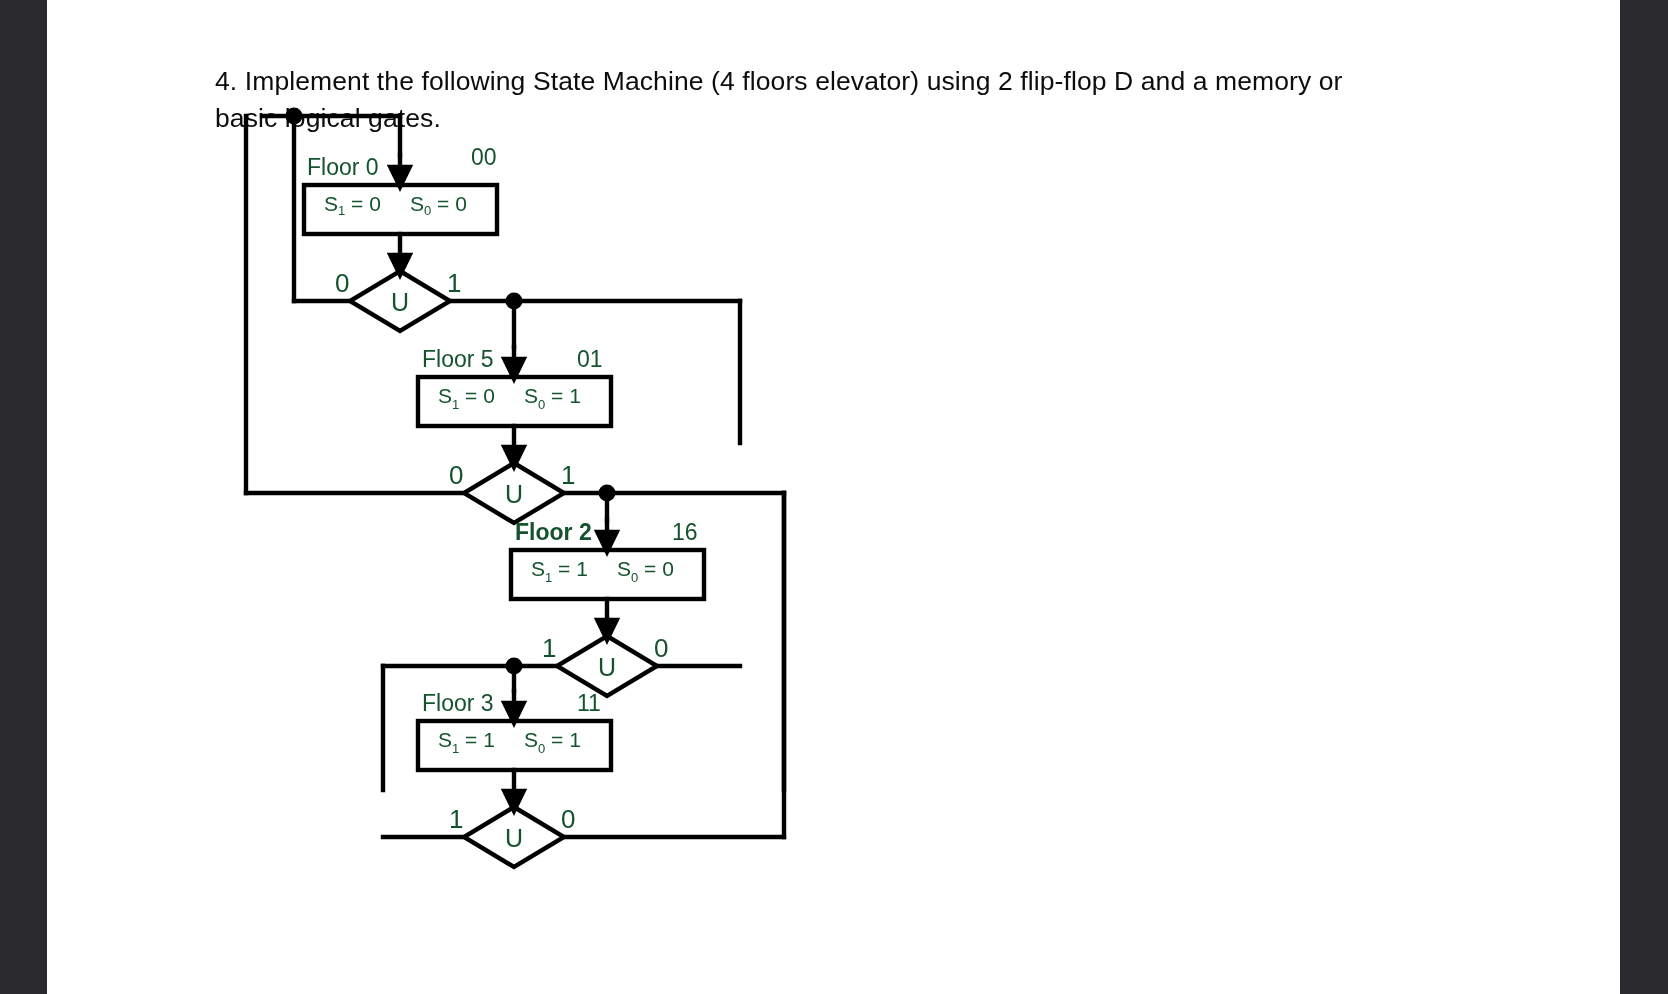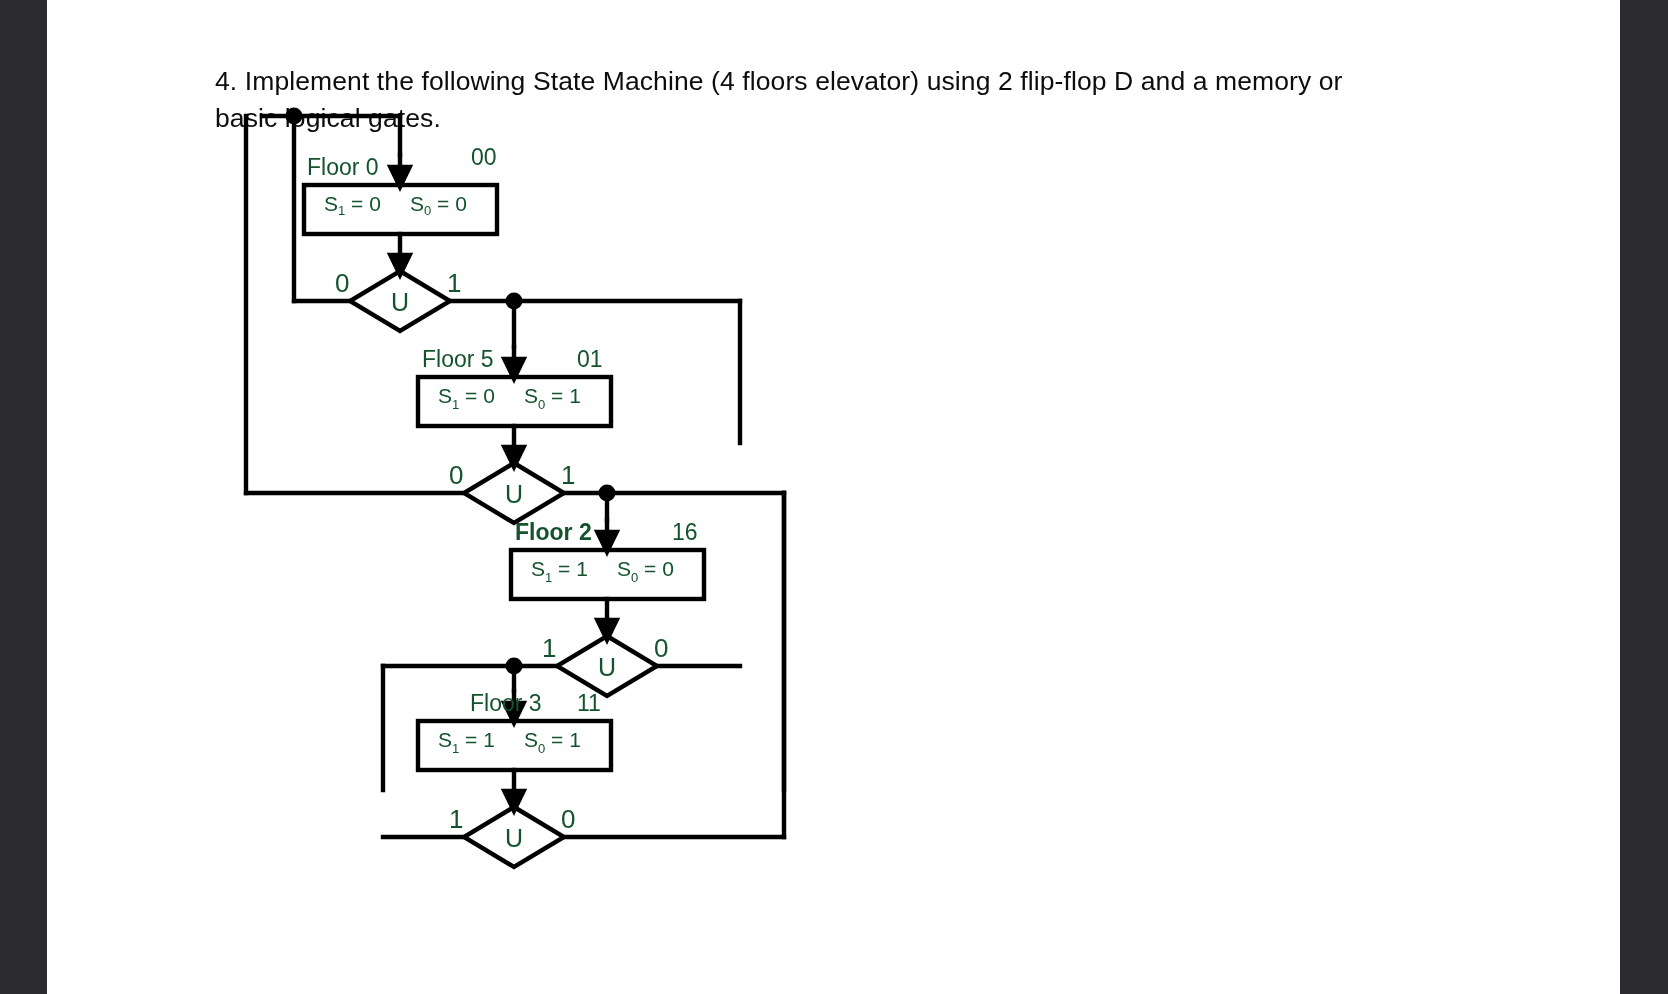--- a/index.html
+++ b/index.html
@@ -215,21 +215,21 @@
         <span>= 1</span>
       </div>
       <div class="dg-text state-expr deep" style="left:570px; top:557px;">
         <span>S</span><sub>0</sub>
         <span>= 0</span>
       </div>
       <div class="dg-text branch-label" style="left:495px; top:633px;">1</div>
       <div class="dg-text branch-label" style="left:607px; top:633px;">0</div>
       <div class="dg-text u-label" style="left:551px; top:653px;">U</div>
 
-      <div class="dg-text floor-label" style="left:375px; top:690px;margin-left:48px;">Floor 3</div>
+      <div class="dg-text floor-label" style="left:375px; top:690px;">Floor 3</div>
       <div class="dg-text code-label" style="left:530px; top:690px;">11</div>
       <div class="dg-text state-expr deep" style="left:391px; top:728px;">
         <span>S</span><sub>1</sub>
         <span>= 1</span>
       </div>
       <div class="dg-text state-expr deep" style="left:477px; top:728px;">
         <span>S</span><sub>0</sub>
         <span>= 1</span>
       </div>
       <div class="dg-text branch-label" style="left:402px; top:804px;">1</div>

